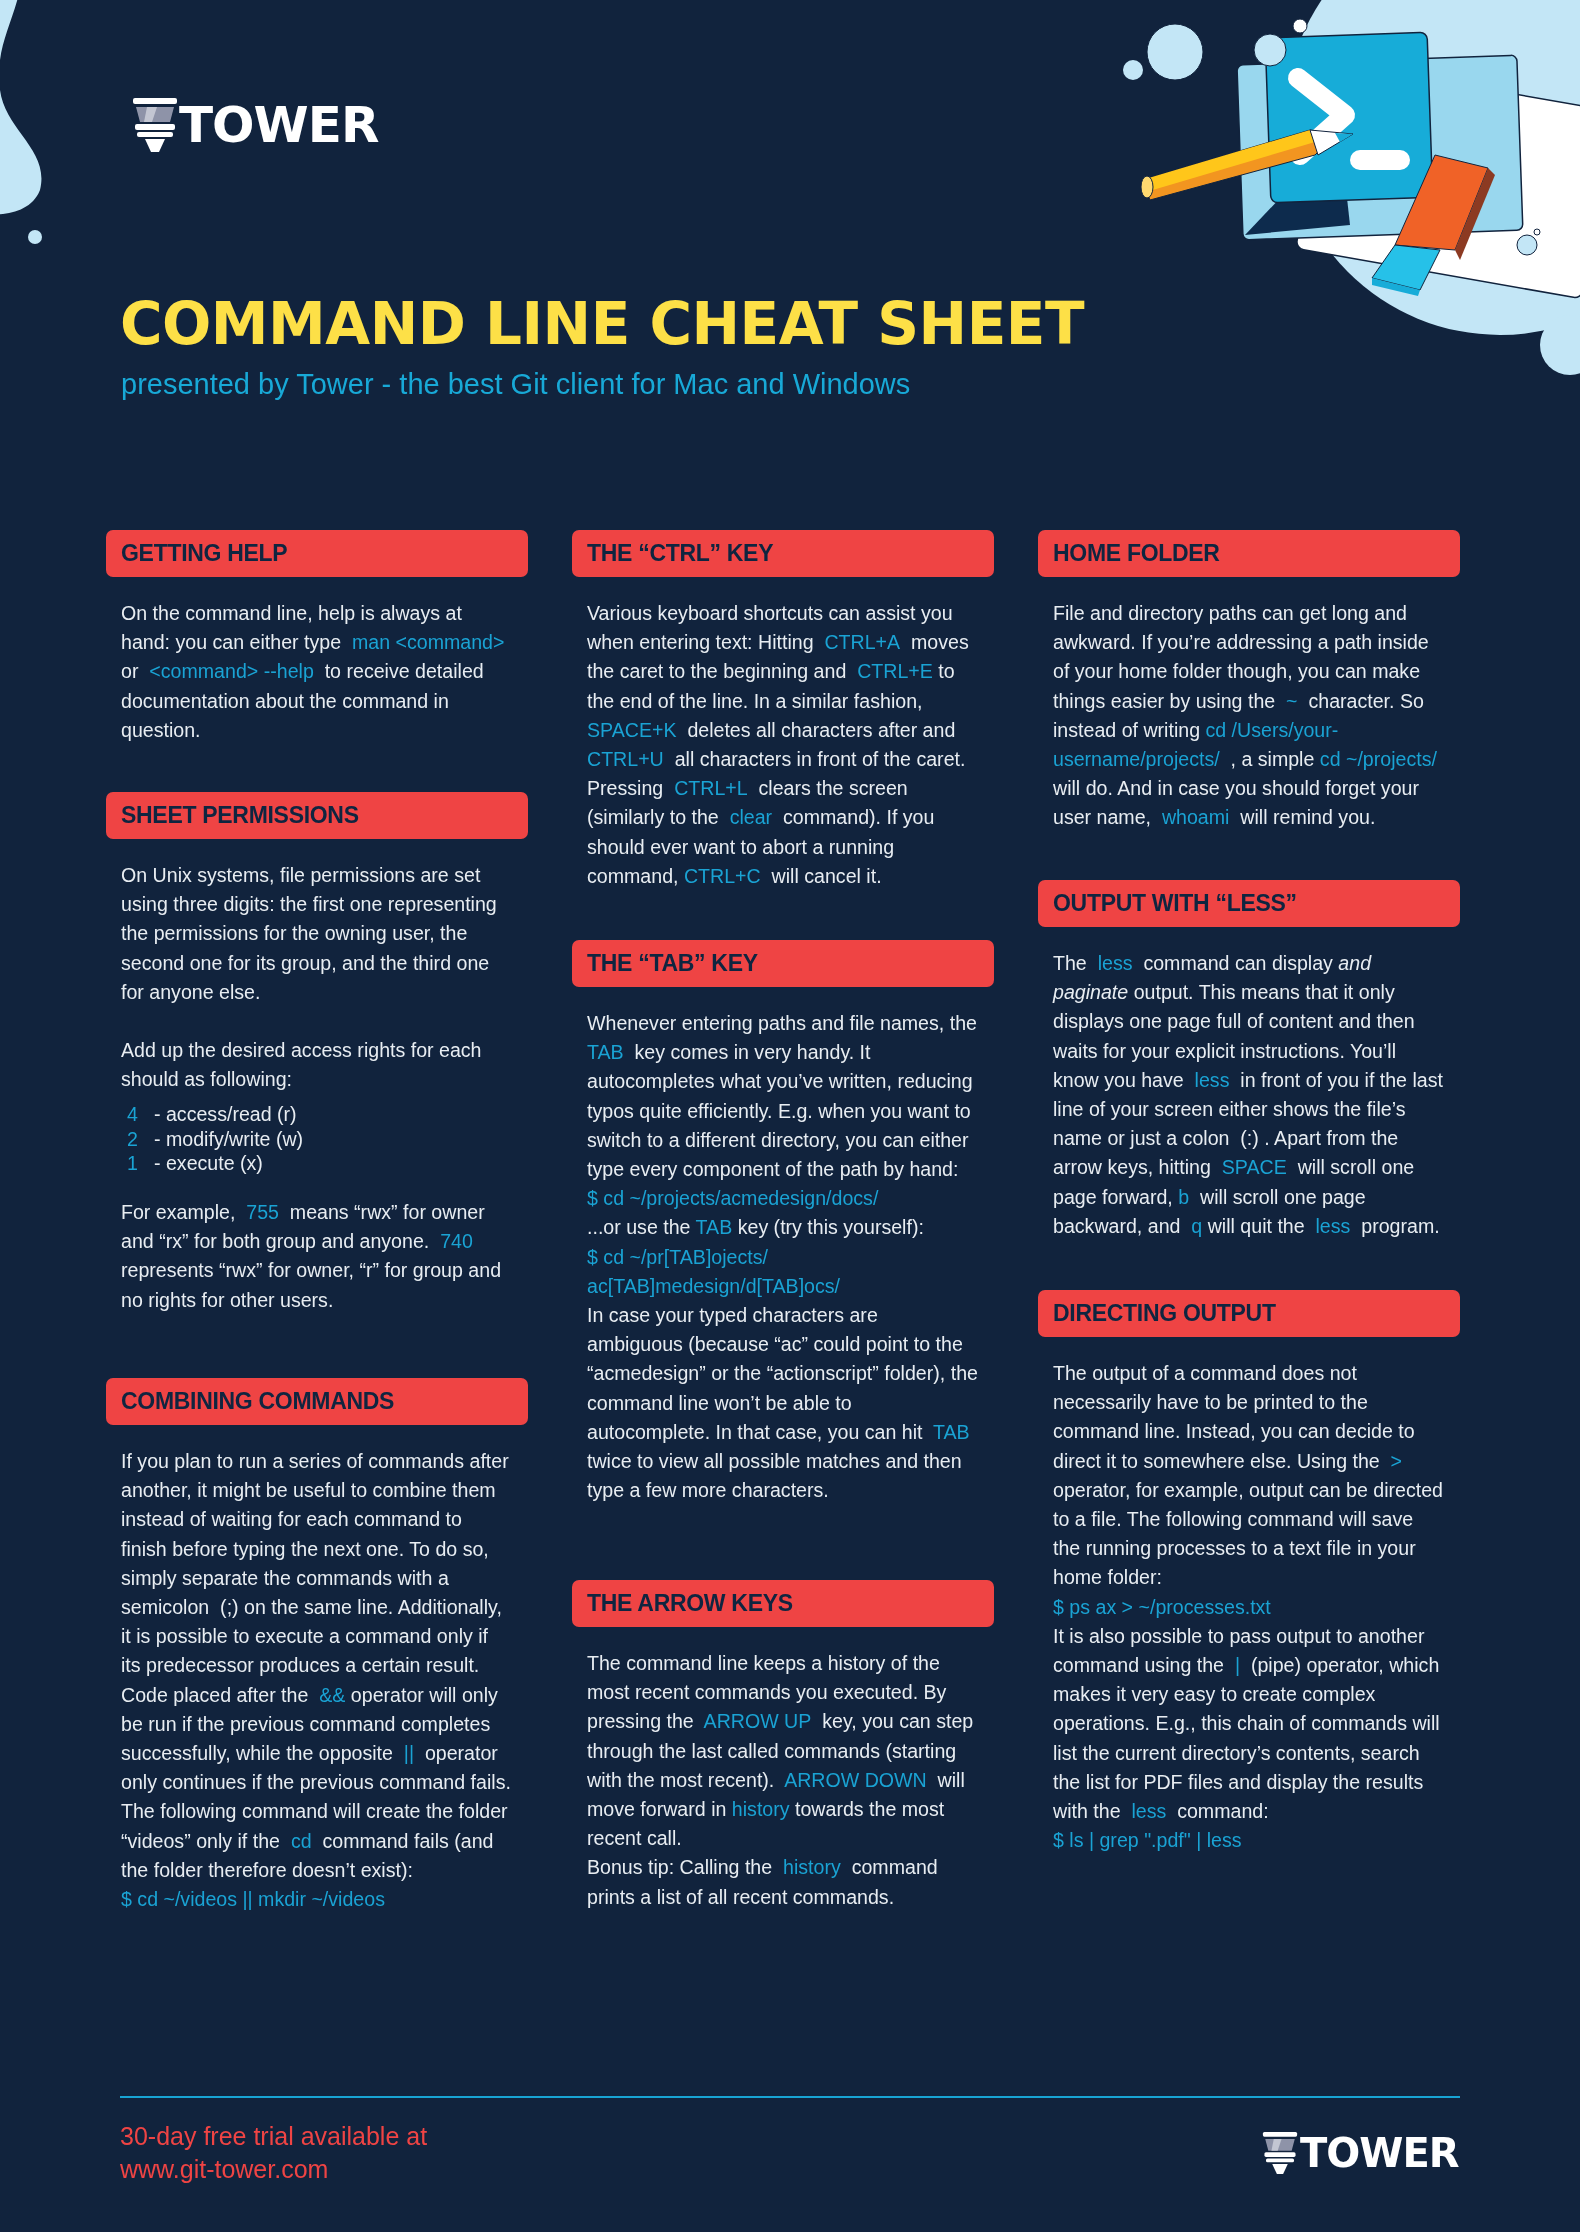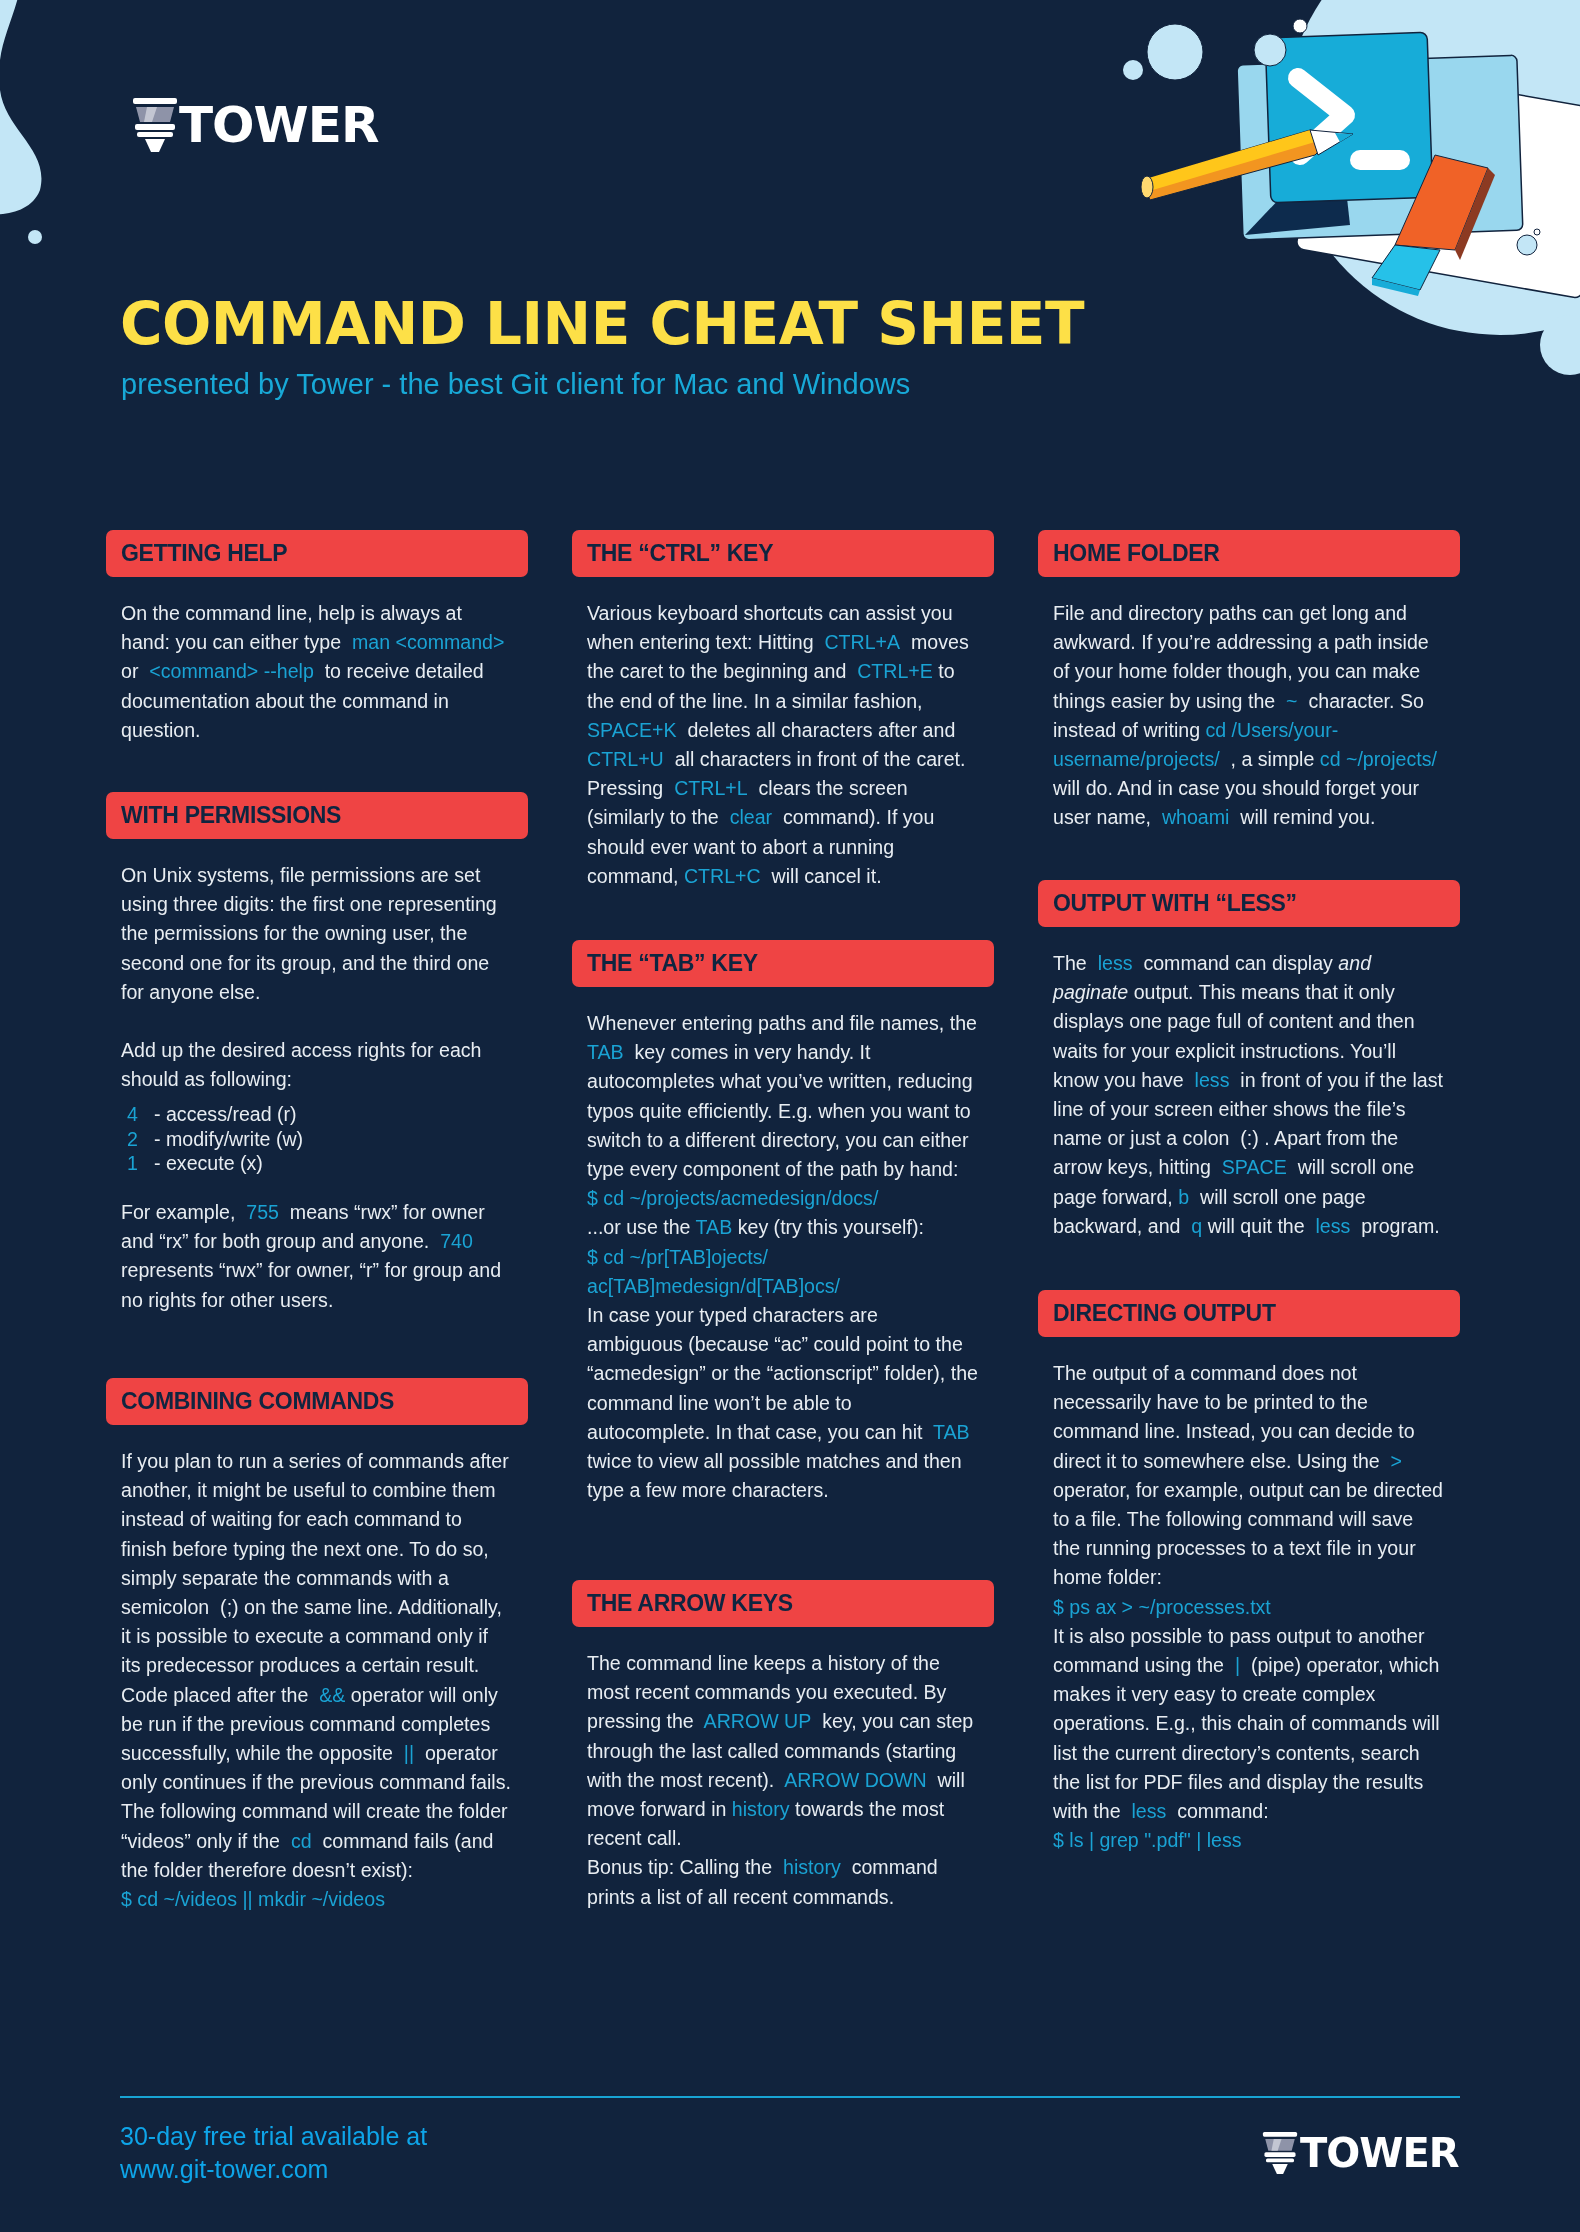--- a/index.html
+++ b/index.html
@@ -38,21 +38,21 @@
   .section-header span { font-family: "Liberation Sans", sans-serif; font-weight: bold; font-size: 23px; color: #0f2540; letter-spacing: -0.3px; }
   .section-body { padding: 22px 15px 0 15px; font-size: 19.6px; line-height: 29.2px; color: #e8edf2; }
   .hl { color: #1aa3d4; }
   .it { font-style: italic; }
   .spacer { height: 29px; }
   .perm-list { padding: 0 0 0 6px; line-height: 24.5px; }
   .perm-row { display: flex; }
   .perm-row .num { width: 27px; color: #1aa3d4; }
 
   .footer-line { position: absolute; left: 120px; top: 2096px; width: 1340px; height: 2px; background: #18a3d3; }
-  .footer-text { position: absolute; left: 120px; top: 2120px; font-size: 25px; line-height: 33px; color: #0ea5e9; }
+  .footer-text { position: absolute; left: 120px; top: 2120px; font-size: 25px; line-height: 33px; color: #ef4444; }
 </style>
 </head>
 <body>
 
 <div class="page">
 
   <svg class="blob-left" viewBox="0 0 80 240">
     <path d="M0 0 L40 0 C 30 40, 15 60, 20 100 C 25 140, 70 160, 60 200 C 50 225, 20 225, 0 225 Z" fill="#c3e6f6"></path>
   </svg>
   <div class="blob-dot"></div>
@@ -108,21 +108,21 @@
         <span>On the command line, help is always at hand: you can either type</span>&nbsp;
         <span class="hl">man &lt;command&gt;</span>
         <span>or</span>&nbsp;
         <span class="hl">&lt;command&gt; --help</span>&nbsp;
         <span>to receive detailed documentation about the command in question.</span>
       </div>
     </div>
 
     <div class="section" style="top:262px">
       <div class="section-header">
-          <span>WITH PERMISSIONS</span>
+          <span>SHEET PERMISSIONS</span>
         </div>
       <div class="section-body">
         <div>On Unix systems, file permissions are set using three digits: the first one representing the permissions for the owning user, the second one for its group, and the third one for anyone else.</div>
         <div class="spacer"></div>
         <div>Add up the desired access rights for each should as following:</div>
         <div style="height:8px"></div>
         <div class="perm-list">
           <div class="perm-row">
               <span class="num">4</span>
               <span>- access/read (r)</span>

